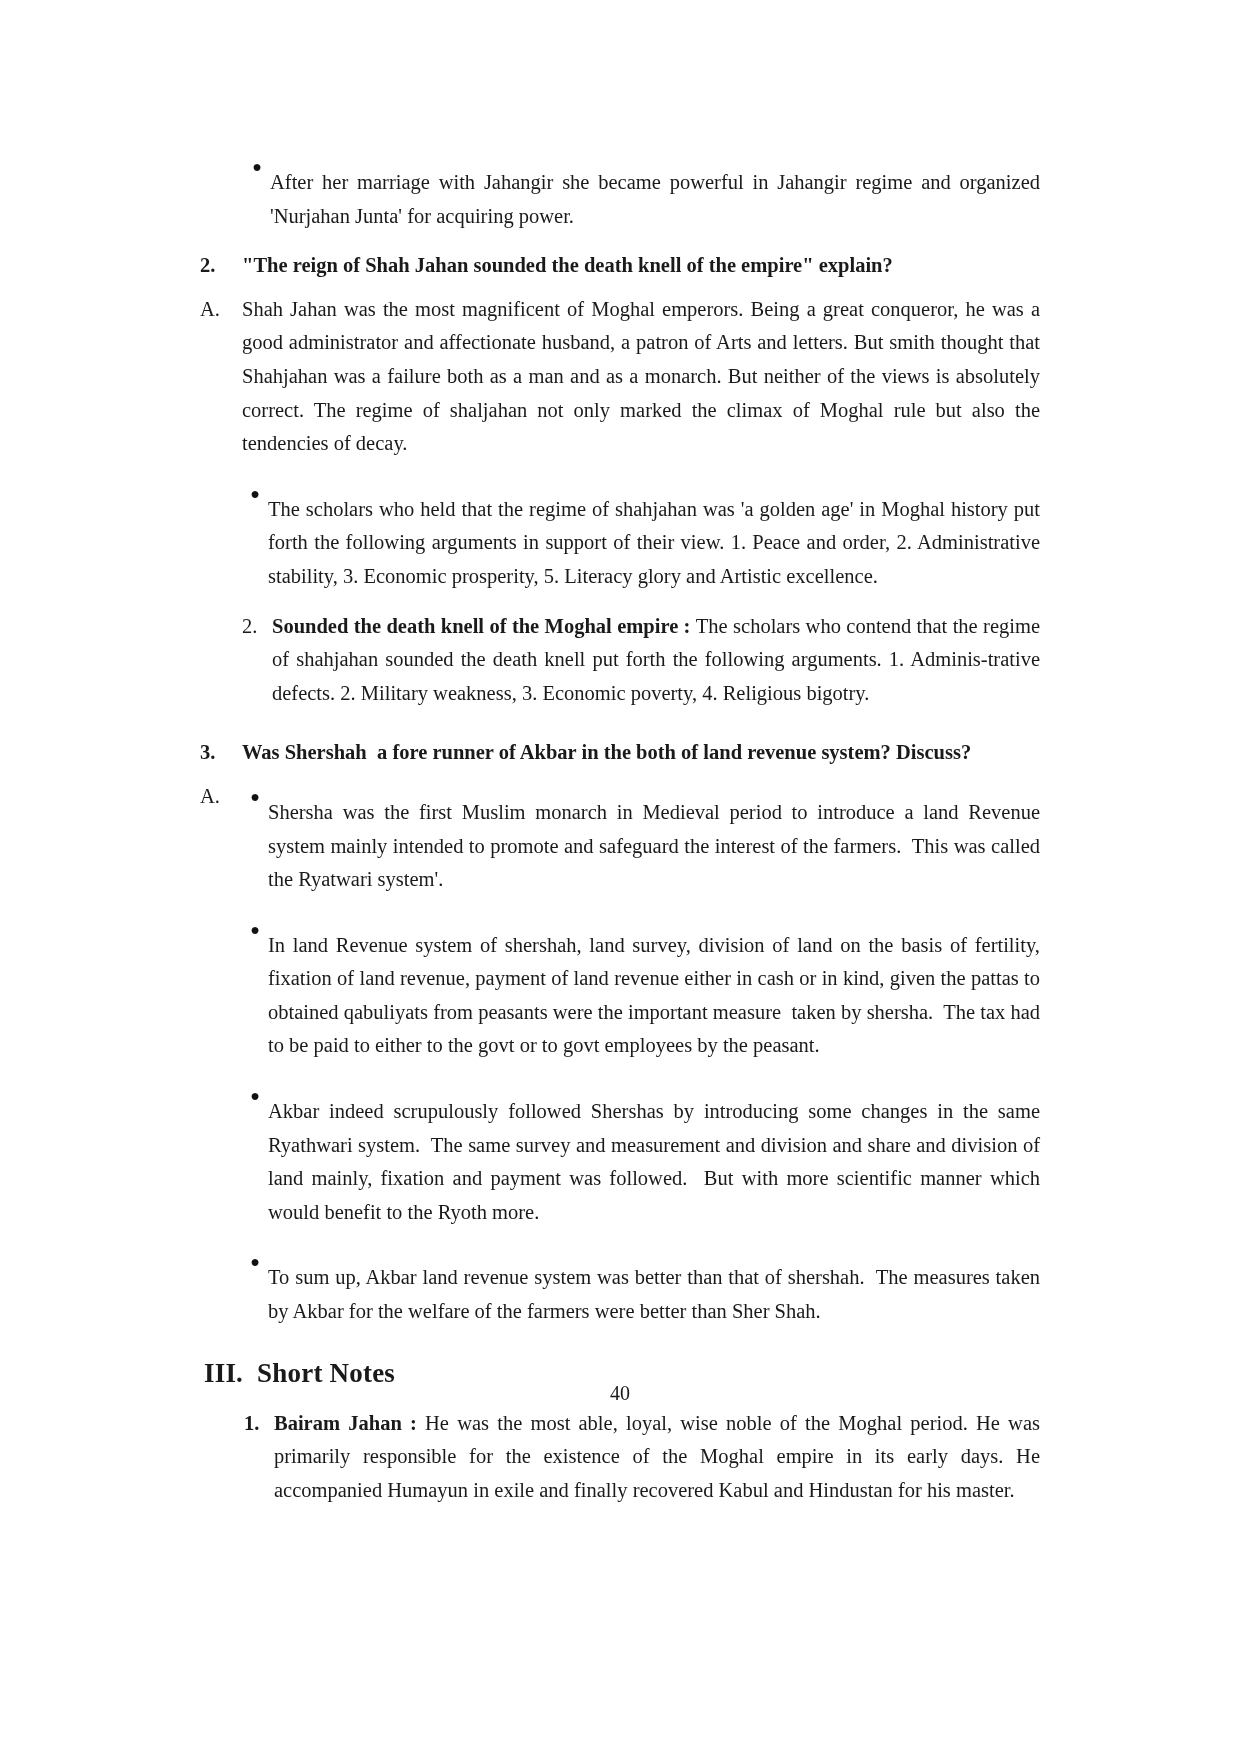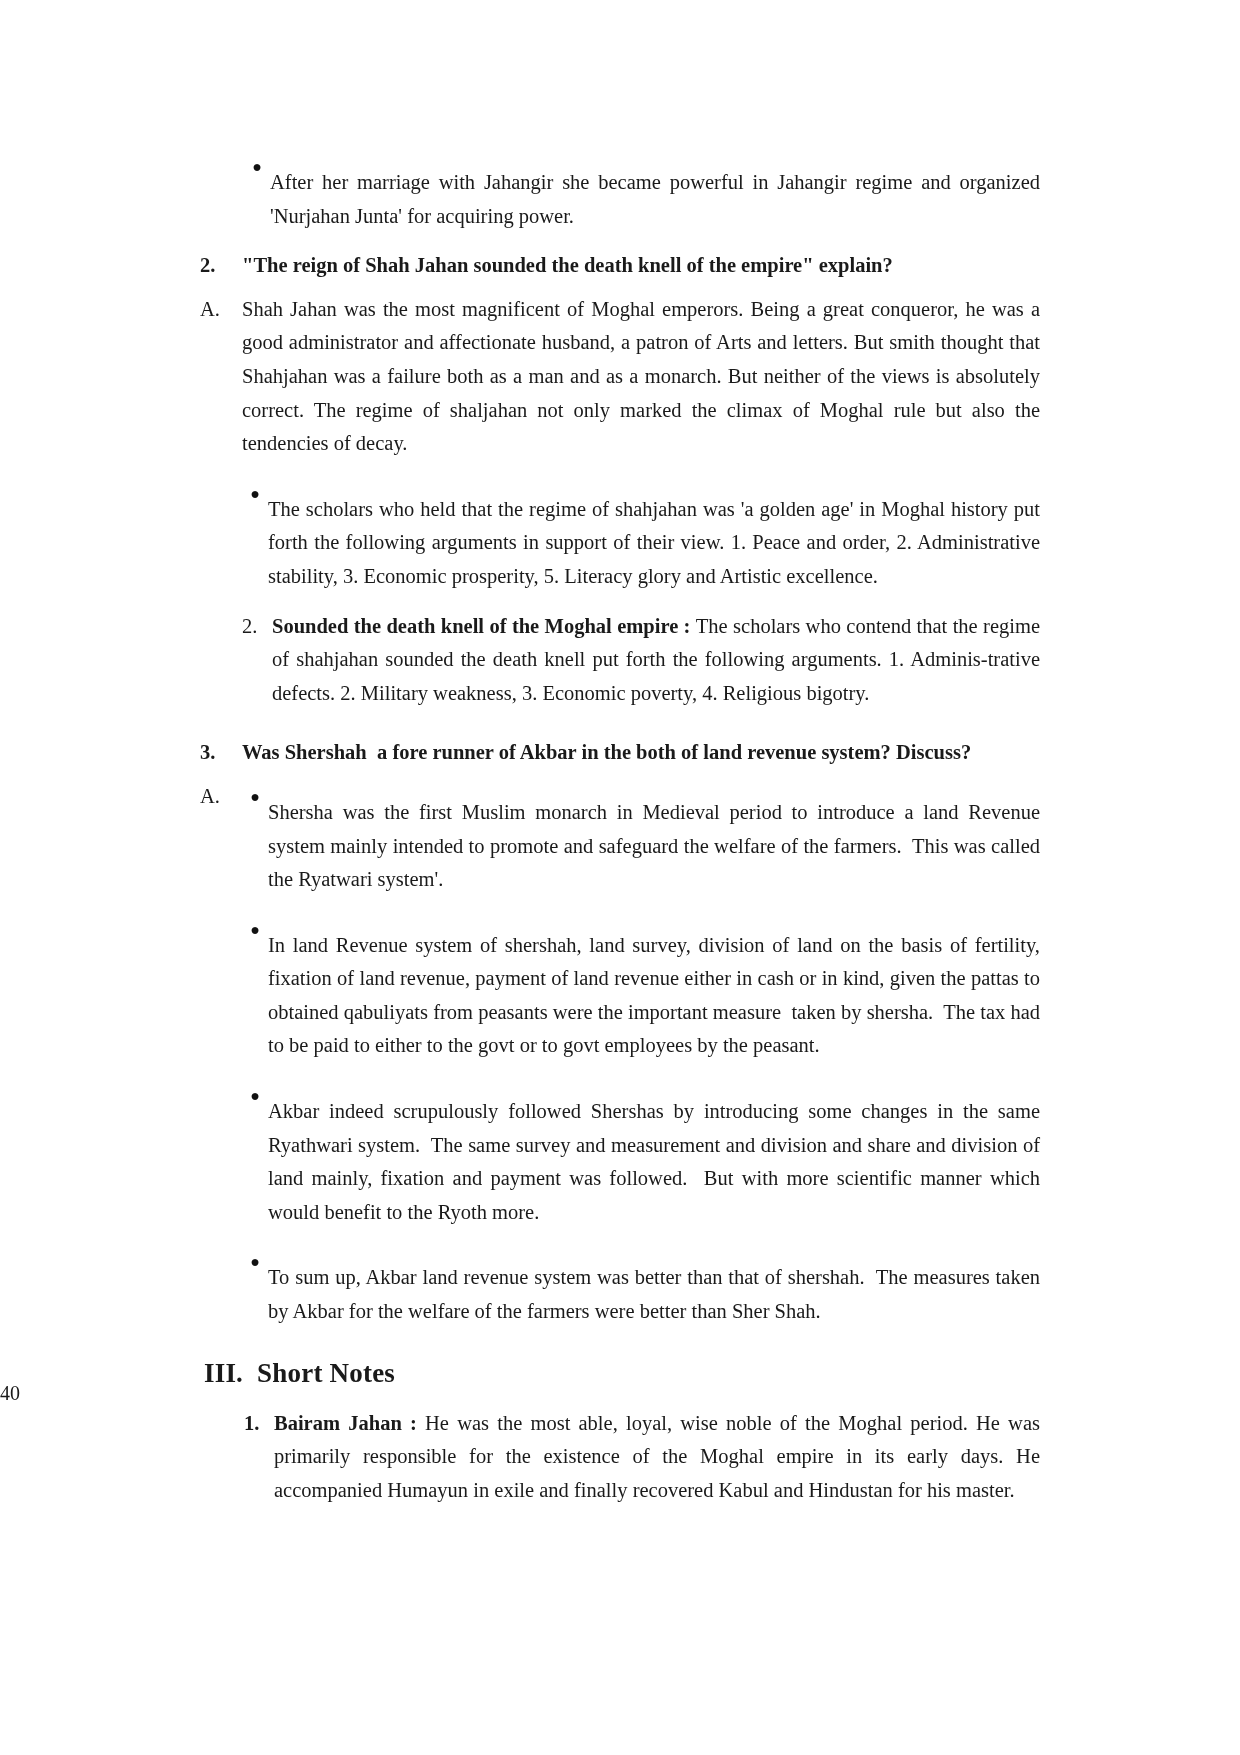--- a/index.html
+++ b/index.html
@@ -94,20 +94,21 @@
   }
   .section-head .num { margin-right: 14px; }
 
   .bold { font-weight: bold; font-family: Liberation Serif, serif; }
 
   .page-number {
     position: absolute;
     left: 0;
     right: 0;
     top: 1380px;
+    text-align: center;
     font-size: 20px;
     line-height: 26px;
   }
 
   .nowrap-gap { white-space: pre-wrap; }
 </style>
 </head>
 <body>
 
 <div class="page">
@@ -153,21 +154,21 @@
       <div class="body q-head nowrap-gap">Was Shershah  a fore runner of Akbar in the both of land revenue system? Discuss?</div>
     </div>
 
     <div class="gap-sm"></div>
 
     <div class="label-row">
       <div class="label a-label">A.</div>
       <div class="body">
         <div class="bullet-row">
           <div class="dot">●</div>
-          <div class="body txt nowrap-gap">Shersha was the first Muslim monarch in Medieval period to introduce a land Revenue system mainly intended to promote and safeguard the welfare of the farmers.  This was called the Ryatwari system'.</div>
+          <div class="body txt nowrap-gap">Shersha was the first Muslim monarch in Medieval period to introduce a land Revenue system mainly intended to promote and safeguard the interest of the farmers.  This was called the Ryatwari system'.</div>
         </div>
 
         <div class="gap-md"></div>
 
         <div class="bullet-row">
           <div class="dot">●</div>
           <div class="body txt nowrap-gap">In land Revenue system of shershah, land survey, division of land on the basis of fertility, fixation of land revenue, payment of land revenue either in cash or in kind, given the pattas to obtained qabuliyats from peasants were the important measure  taken by shersha.  The tax had to be paid to either to the govt or to govt employees by the peasant.</div>
         </div>
 
         <div class="gap-md"></div>

